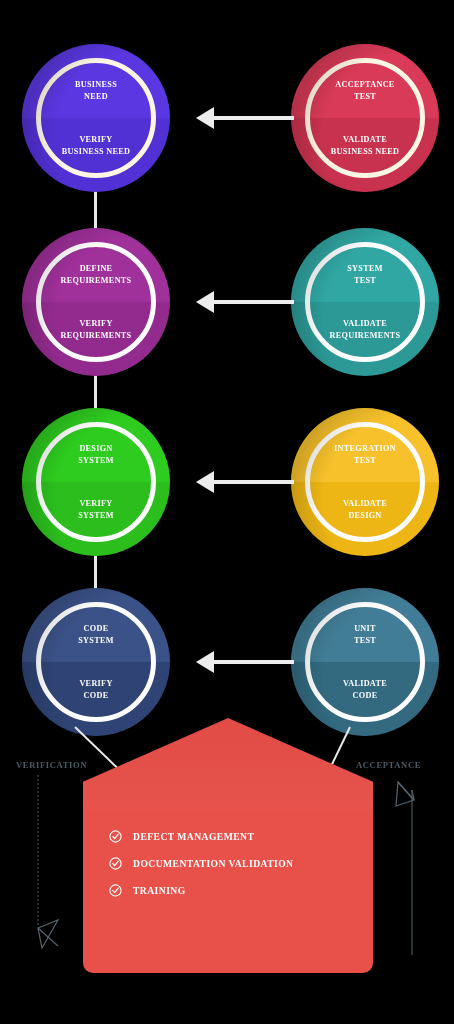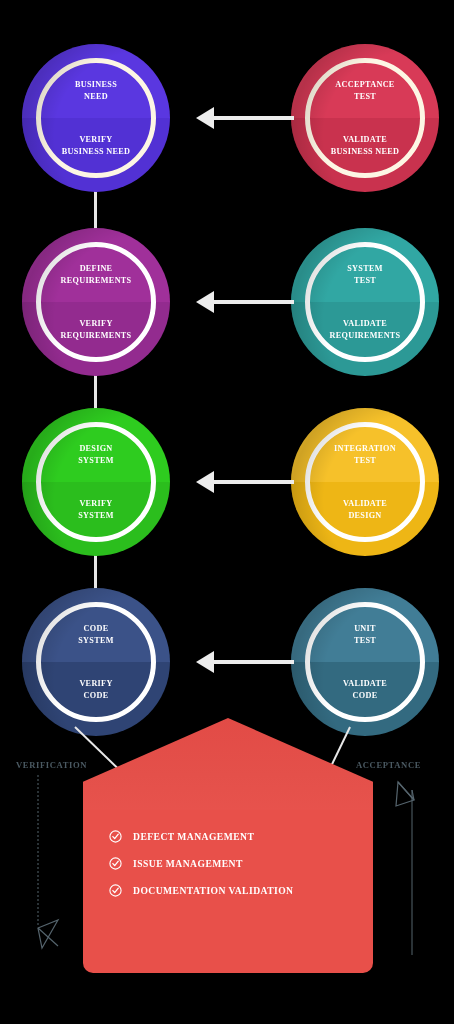--- a/index.html
+++ b/index.html
@@ -368,39 +368,39 @@
       <div class="chk-row">
         <span class="chk-icon">
           <svg width="13" height="13" viewBox="0 0 13 13">
               <circle cx="6.5" cy="6.5" r="5.6" fill="none" stroke="#ffffff" stroke-width="1.1"></circle>
               <path d="M3.9 6.6 L5.7 8.6 L9.3 4.2" fill="none" stroke="#ffffff" stroke-width="1.3" stroke-linecap="round" stroke-linejoin="round"></path>
             </svg>
         </span>
         <span class="chk-label">DEFECT MANAGEMENT</span>
       </div>
 
-      <div class="chk-row">
-        <span class="chk-icon">
-          <svg width="13" height="13" viewBox="0 0 13 13">
-              <circle cx="6.5" cy="6.5" r="5.6" fill="none" stroke="#ffffff" stroke-width="1.1"></circle>
-              <path d="M3.9 6.6 L5.7 8.6 L9.3 4.2" fill="none" stroke="#ffffff" stroke-width="1.3" stroke-linecap="round" stroke-linejoin="round"></path>
-            </svg>
-        </span>
-        <span class="chk-label">ISSUE MANAGEMENT</span>
-      </div>
 
 
       <div class="chk-row">
         <span class="chk-icon">
           <svg width="13" height="13" viewBox="0 0 13 13">
               <circle cx="6.5" cy="6.5" r="5.6" fill="none" stroke="#ffffff" stroke-width="1.1"></circle>
               <path d="M3.9 6.6 L5.7 8.6 L9.3 4.2" fill="none" stroke="#ffffff" stroke-width="1.3" stroke-linecap="round" stroke-linejoin="round"></path>
             </svg>
         </span>
         <span class="chk-label">DOCUMENTATION VALIDATION</span>
       </div>
 
 
+      <div class="chk-row">
+        <span class="chk-icon">
+          <svg width="13" height="13" viewBox="0 0 13 13">
+              <circle cx="6.5" cy="6.5" r="5.6" fill="none" stroke="#ffffff" stroke-width="1.1"></circle>
+              <path d="M3.9 6.6 L5.7 8.6 L9.3 4.2" fill="none" stroke="#ffffff" stroke-width="1.3" stroke-linecap="round" stroke-linejoin="round"></path>
+            </svg>
+        </span>
+        <span class="chk-label">TRAINING</span>
+      </div>
 
     </div>
   </div>
 
 </div>
 
 </body></html>

